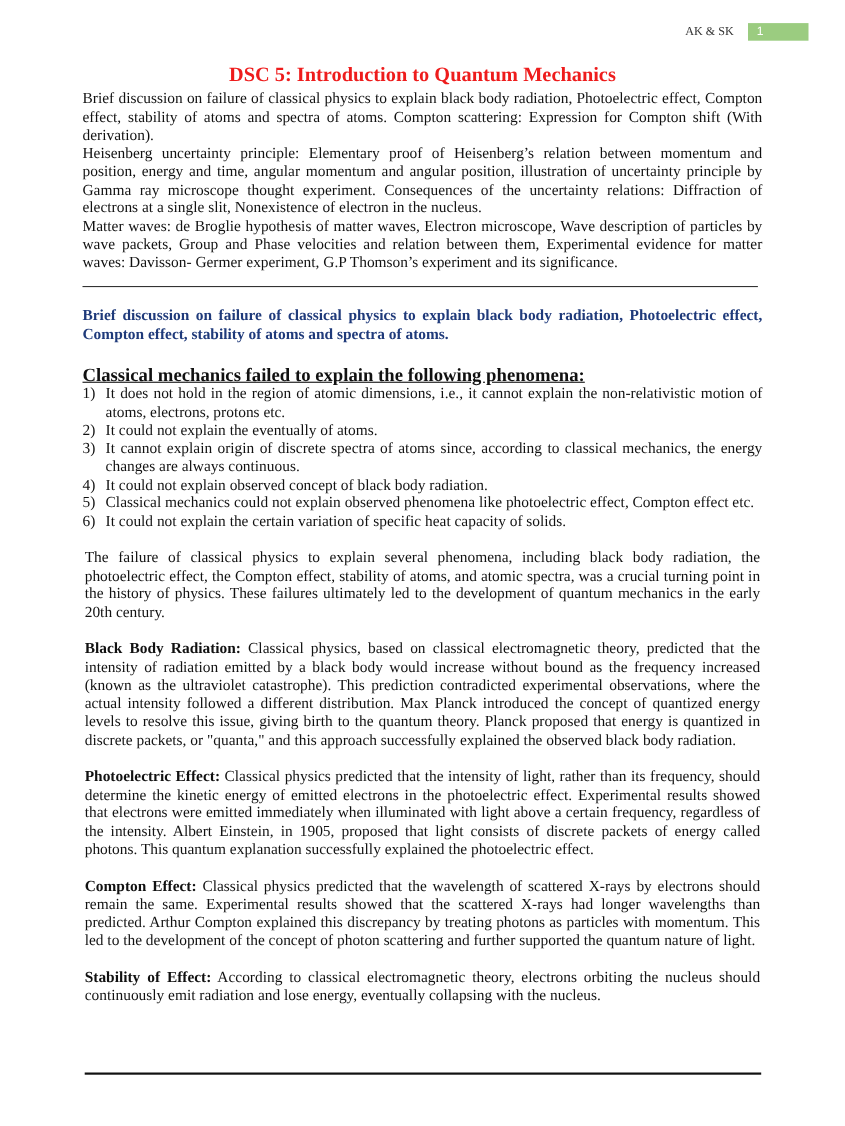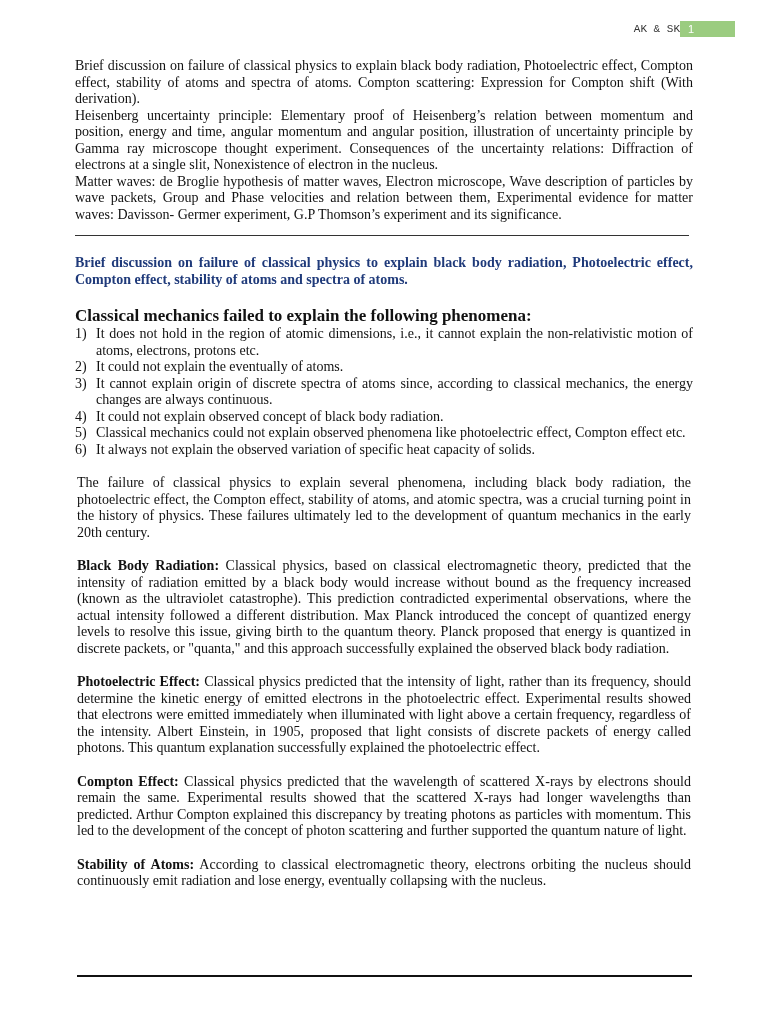--- a/index.html
+++ b/index.html
@@ -1,46 +1,47 @@
 <!DOCTYPE html>
 <html><head>
 <meta charset="utf-8">
 <style>
   html, body { margin: 0; padding: 0; background: #ffffff; }
   body { width: 768px; height: 1024px; position: relative; overflow: hidden;
          font-family: "Liberation Serif", serif; color: #111; }
   .header { position: absolute; top: 21px; right: 33px; display: flex; align-items: center; }
-  .header .author { font-family: Liberation Mono, monospace; font-size: 11px; color: #333; }
+  .header .author { font-family: Liberation Serif, serif; font-size: 11px; color: #333; margin-right: 13px; }
   .header .page-badge { background: #9bcc80; color: #fff; font-family: "Liberation Sans", sans-serif;
          font-size: 11px; width: 55px; height: 16px; line-height: 16px; padding-left: 8px; box-sizing: border-box; }
   .content { position: absolute; left: 75px; width: 618px; top: 58px; }
   .title { color: #ee1c1c; font-weight: bold; font-size: 18.5px; text-align: center; margin: 0 0 2px 0; line-height: 23px; }
   .unit { font-weight: bold; font-size: 14px; line-height: 16.5px; margin: 0; }
   p { margin: 2px; font-size: 14px; line-height: 16.5px; text-align: justify; }
   .syl { margin: 0; }
   .rule1 { border-top: 1.2px solid #333; margin-top: 12px; width: 614px; }
   .blue-head { color: #1f3a7a; font-weight: bold; font-size: 14px; line-height: 17px; margin-top: 18px; text-align: justify; }
-  .sec-head { font-weight: bold; font-size: 17px; line-height: 20px; margin-top: 18px; }
+  .sec-head { font-weight: bold; font-size: 17px; line-height: 20px; margin-top: 18px; text-decoration: underline; }
   ol { margin: 0; padding: 0; list-style: none; }
   ol li { font-size: 14px; line-height: 16.5px; display: flex; }
   ol li .num { width: 21px; flex: none; }
   ol li .txt { flex: 1; text-align: justify; }
   .para { margin-top: 17px; }
   .b { font-weight: bold; }
   .rule2 { position: absolute; left: 77px; width: 615px; top: 975px; border-top: 2px solid #111; }
 </style>
 </head>
 <body>
 
 <div class="header">
   <span class="author">AK &amp; SK</span>
   <span class="page-badge">1</span>
 </div>
 
 <div class="content">
+  <h1 class="title">DSC 5: Introduction to Quantum Mechanics</h1>
   <p class="syl">Brief discussion on failure of classical physics to explain black body radiation, Photoelectric effect, Compton effect, stability of atoms and spectra of atoms. Compton scattering: Expression for Compton shift (With derivation).</p>
   <p class="syl">Heisenberg uncertainty principle: Elementary proof of Heisenberg’s relation between  momentum and position, energy and time, angular momentum and angular position, illustration of uncertainty principle by Gamma ray microscope thought experiment. Consequences of the uncertainty relations: Diffraction of electrons at a single slit, Nonexistence of electron in the nucleus.</p>
   <p class="syl">Matter waves: de Broglie hypothesis of matter waves, Electron microscope, Wave description of particles by wave packets, Group and Phase velocities and relation between them, Experimental evidence for matter waves: Davisson- Germer experiment, G.P Thomson’s experiment and its significance.</p>
   <div class="rule1"></div>
 
   <div class="blue-head">Brief discussion on failure of classical physics to explain black body radiation, Photoelectric effect, Compton effect, stability of atoms and spectra of atoms.</div>
 
   <div class="sec-head">Classical mechanics failed to explain the following phenomena:</div>
   <ol>
     <li>
@@ -58,25 +59,25 @@
     <li>
         <span class="num">4)</span>
         <span class="txt">It could not explain observed concept of black body radiation.</span>
       </li>
     <li>
         <span class="num">5)</span>
         <span class="txt">Classical mechanics could not explain observed phenomena like photoelectric effect, Compton effect etc.</span>
       </li>
     <li>
         <span class="num">6)</span>
-        <span class="txt">It always not explain the observed variation of specific heat capacity of solids.</span>
+        <span class="txt">It could not explain the certain variation of specific heat capacity of solids.</span>
       </li>
   </ol>
 
   <p class="para">The failure of classical physics to explain several phenomena, including black body radiation, the photoelectric effect, the Compton effect, stability of atoms, and atomic spectra, was a crucial turning point in the history of physics. These failures ultimately led to the development of quantum mechanics in the early 20th century.</p>
 
   <p class="para"><span class="b">Black Body Radiation:</span><span> Classical physics, based on classical electromagnetic theory, predicted that the intensity of radiation emitted by a black body would increase without bound as the frequency increased (known as the ultraviolet catastrophe). This prediction contradicted experimental observations, where the actual intensity followed a different distribution. Max Planck introduced the concept of quantized energy levels to resolve this issue, giving birth to the quantum theory. Planck proposed that energy is quantized in discrete packets, or "quanta," and this approach successfully explained the observed black body radiation.</span></p>
   <p class="para"><span class="b">Photoelectric Effect:</span><span> Classical physics predicted that the intensity of light, rather than its frequency, should determine the kinetic energy of emitted electrons in the photoelectric effect. Experimental results showed that electrons were emitted immediately when illuminated with light above a certain frequency, regardless of the intensity. Albert Einstein, in 1905, proposed that light consists of discrete packets of energy called photons. This quantum explanation successfully explained the photoelectric effect.</span></p>
   <p class="para"><span class="b">Compton Effect:</span><span> Classical physics predicted that the wavelength of scattered X-rays by electrons should remain the same. Experimental results showed that the scattered X-rays had longer wavelengths than predicted. Arthur Compton explained this discrepancy by treating photons as particles with momentum. This led to the development of the concept of photon scattering and further supported the quantum nature of light.</span></p>
-  <p class="para"><span class="b">Stability of Atoms:</span><span> According to classical electromagnetic theory, electrons orbiting the nucleus should continuously emit radiation and lose energy, eventually collapsing with the nucleus.</span></p>
+  <p class="para"><span class="b">Stability of Effect:</span><span> According to classical electromagnetic theory, electrons orbiting the nucleus should continuously emit radiation and lose energy, eventually collapsing with the nucleus.</span></p>
 </div>
 
 <div class="rule2"></div>
 
 </body></html>

